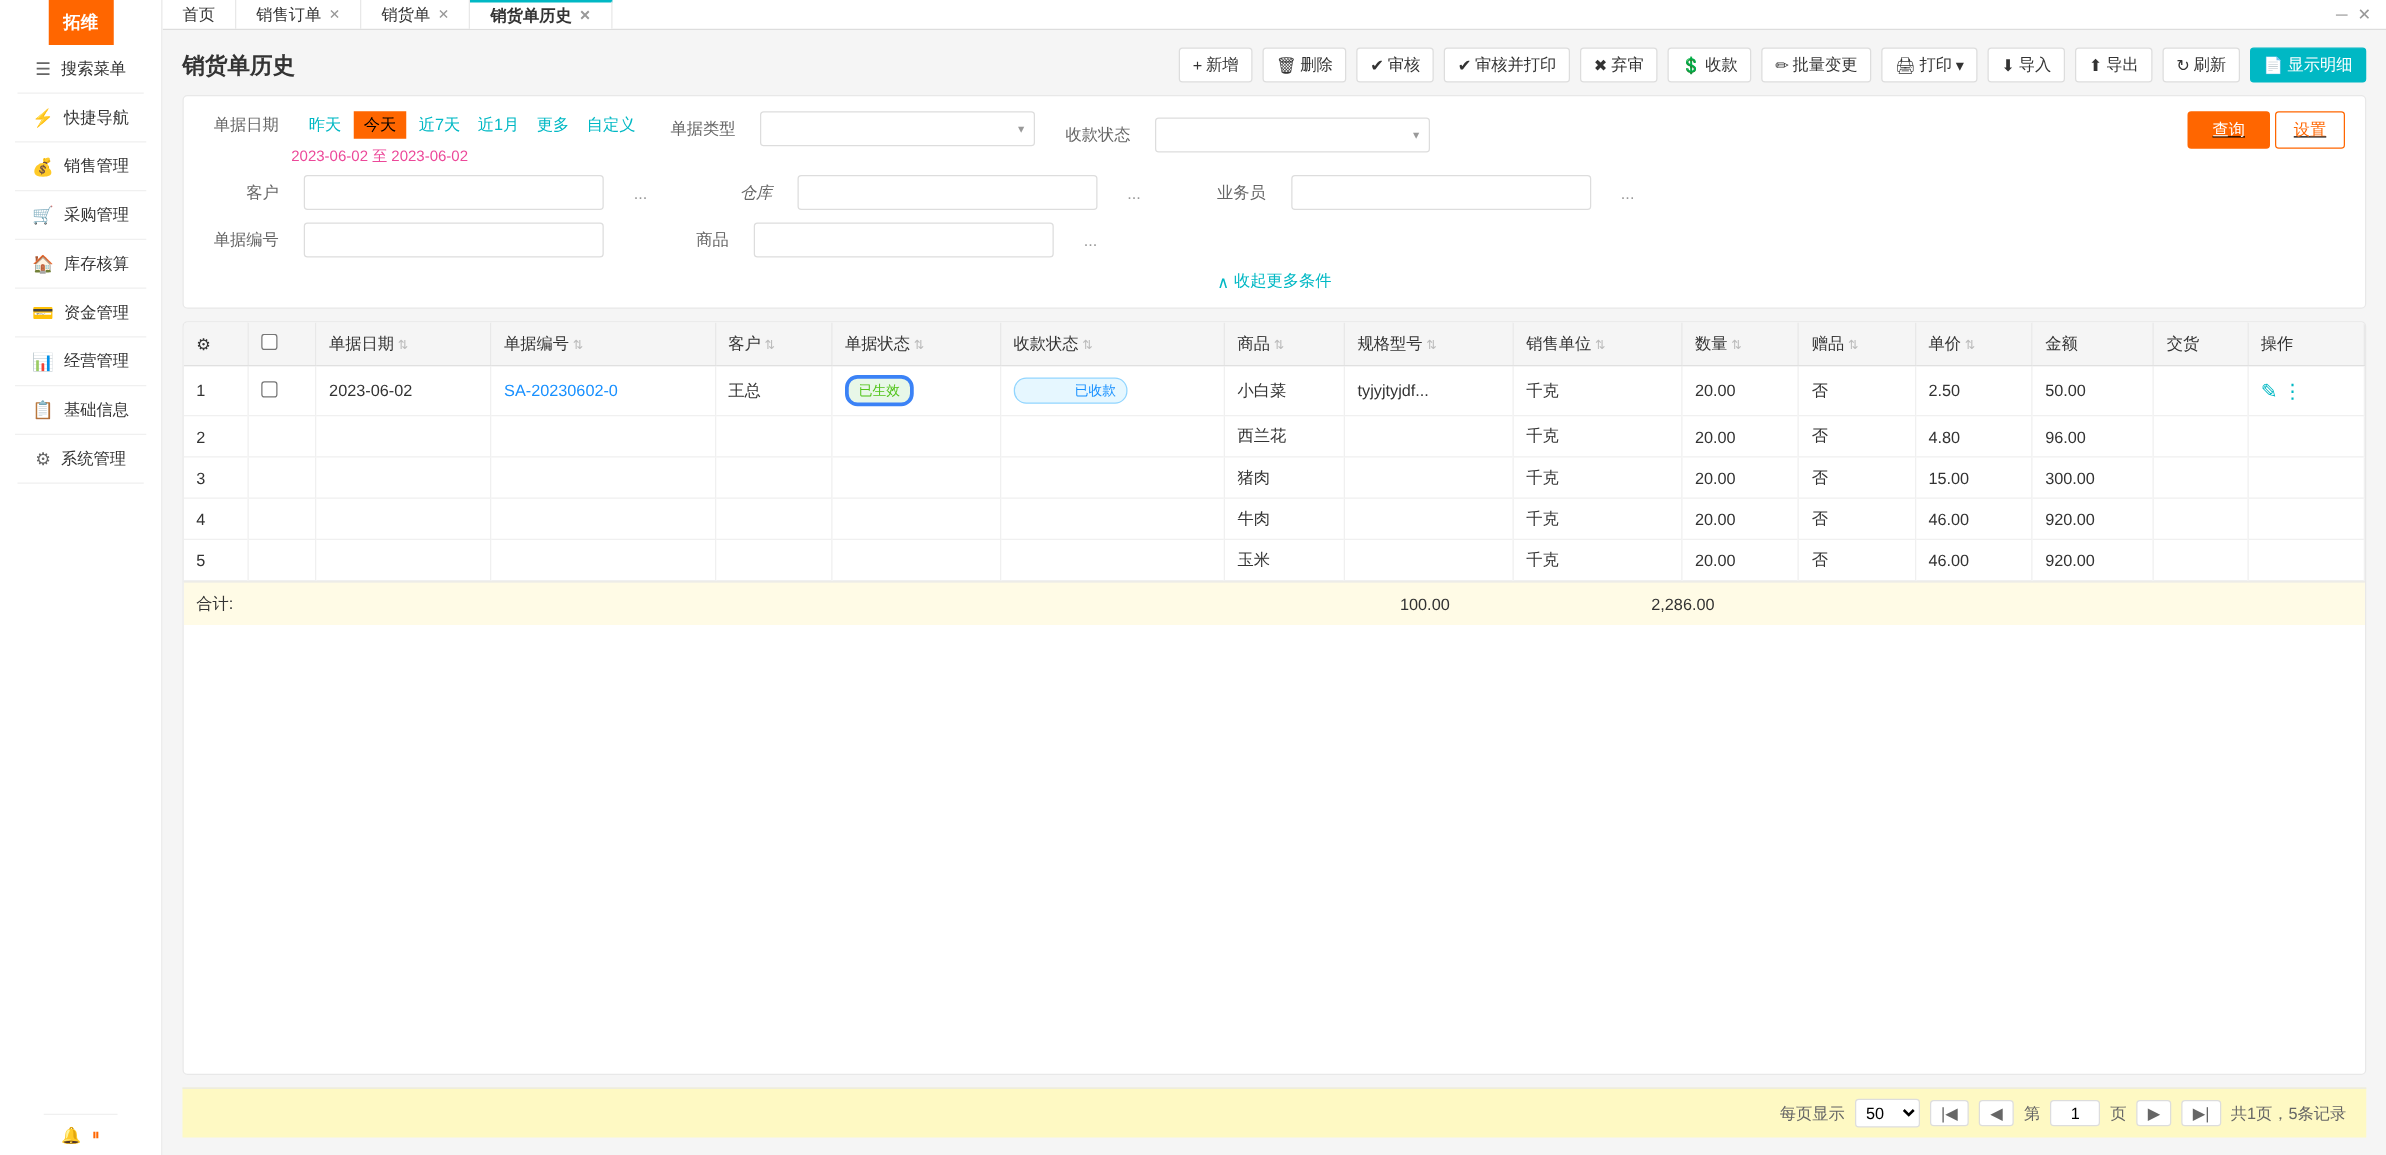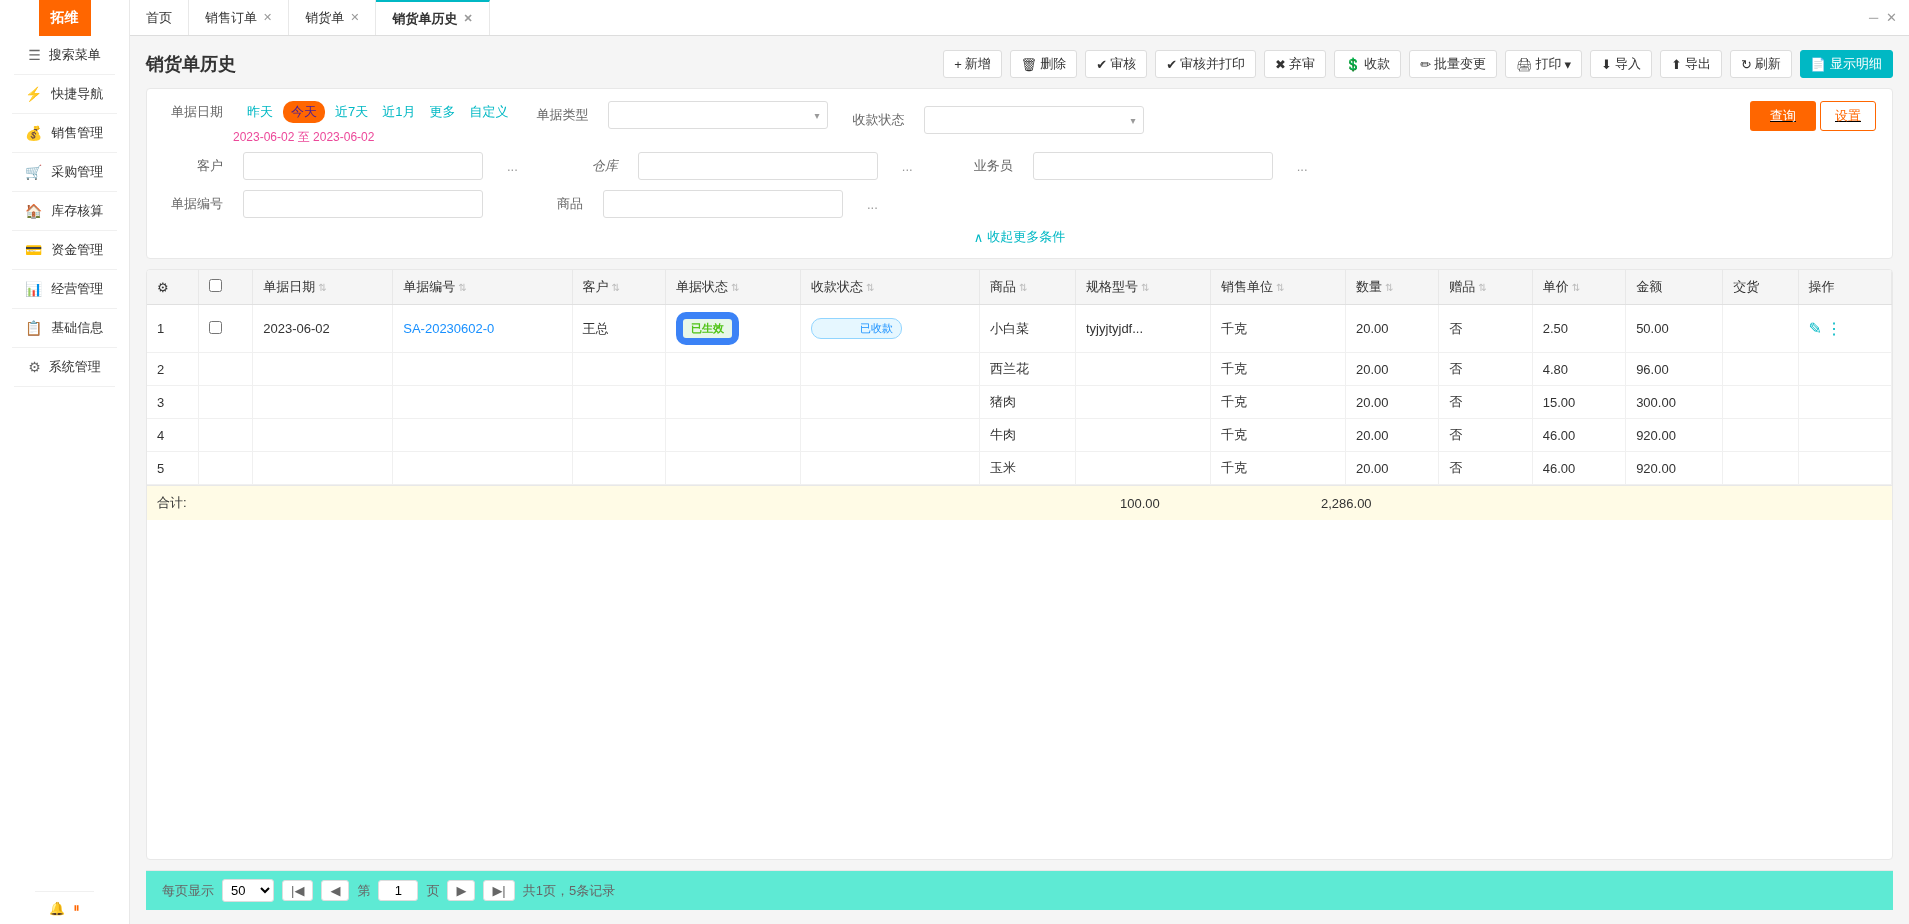--- a/index.html
+++ b/index.html
@@ -51,21 +51,21 @@
       display: flex;
       flex-direction: column;
       overflow: hidden;
     }
 
     
     .tabs {
       display: flex;
       background: #fff;
       border-bottom: 1px solid #ddd;
-      height: 36px;
+      height: 24px;
       align-items: stretch;
       flex-shrink: 0;
     }
     .tab {
       padding: 0 16px;
       display: flex;
       align-items: center;
       gap: 6px;
       cursor: pointer;
       color: #333;
@@ -156,22 +156,22 @@
       font-size: 12px;
     }
     .date-shortcut {
       color: #00b8c4;
       cursor: pointer;
       padding: 2px 4px;
       border-radius: 2px;
     }
     .date-shortcut.active {
       background: #ff6600;
-      color: #4c1d95;
-      border-radius: 10px;
+      color: #000000;
+      border-radius: 0;
       padding: 2px 8px;
     }
     .date-range { color: #ec4899; font-size: 12px; margin-top: 2px; }
     .filter-select {
       border: 1px solid #ddd;
       border-radius: 3px;
       padding: 3px 8px;
       width: 220px;
       height: 28px;
       display: flex;
@@ -239,21 +239,21 @@
       color: #333;
       border-right: 1px solid #f0f0f0;
       white-space: nowrap;
     }
     .status-badge {
       display: inline-block;
       padding: 2px 8px;
       border-radius: 10px;
       font-size: 11px;
     }
-    .status-green { background: #e8f7e8; color: #52c41a; border: 7px solid #3b82f6; font-weight: bold; }
+    .status-green { background: #e8f7e8; color: #52c41a; border: 3px solid #3b82f6; }
     .status-blue { background: #e6f7ff; color: #1890ff; border: 1px solid #91d5ff; padding-left: 48px; }
     .action-btn {
       color: #00b8c4;
       cursor: pointer;
       font-size: 16px;
       margin-right: 4px;
     }
 
     
     .table-footer {
@@ -265,22 +265,23 @@
       font-size: 13px;
       color: #333;
       flex-shrink: 0;
     }
     .footer-total-label { min-width: 60px; }
 
     
     .pagination {
       display: flex;
       align-items: center;
+      justify-content: flex-end;
       padding: 8px 16px;
-      background: #5eead4;
+      background: #fef9c3;
       border-top: 1px solid #e8e8e8;
       gap: 8px;
       font-size: 12px;
       color: #666;
       flex-shrink: 0;
     }
     .pagination-btn {
       border: 1px solid #ddd;
       background: #fff;
       padding: 2px 8px;

